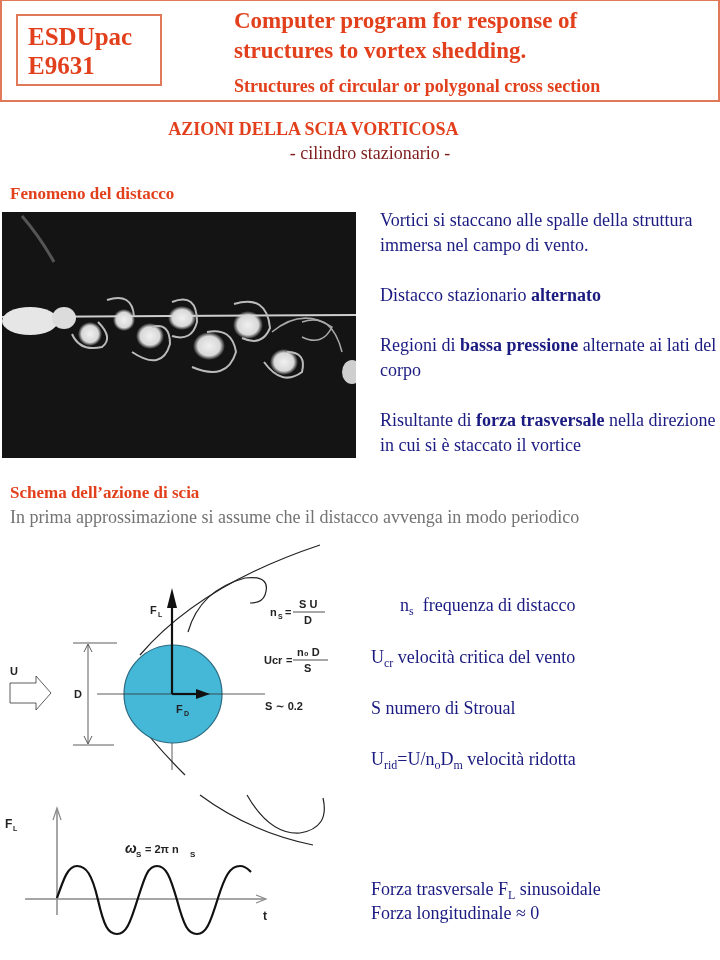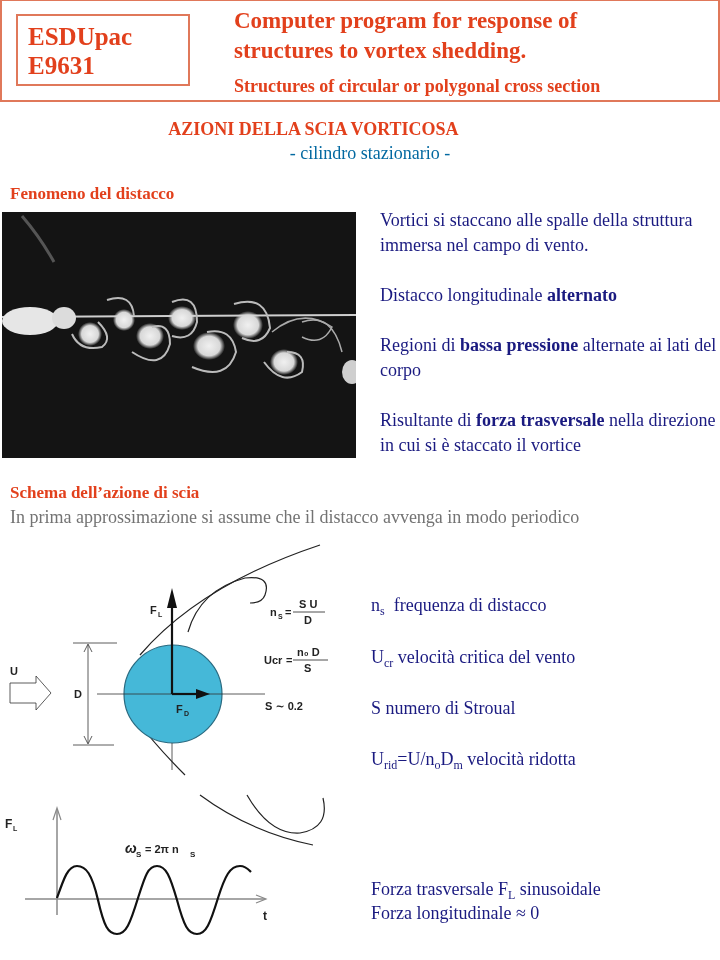--- a/index.html
+++ b/index.html
@@ -4,21 +4,21 @@
 <style>
   * { box-sizing: border-box; margin: 0; padding: 0; }
   html, body { width: 720px; height: 960px; background: #ffffff; overflow: hidden; }
   body { position: relative; font-family: "Liberation Serif", "DejaVu Serif", serif; }
 
   .header-frame {
     position: absolute; left: 0; top: 0; width: 720px; height: 102px;
     border: 2px solid #e0785a; border-top: 1px solid #e0785a;
   }
   .logo-box {
-    position: absolute; left: 16px; top: 14px; width: 174px; height: 72px;
+    position: absolute; left: 16px; top: 14px; width: 146px; height: 72px;
     border: 2px solid #e0785a;
     color: #e2401c; font-weight: bold; font-size: 25px; line-height: 29px;
     padding: 6px 0 0 10px;
   }
   .logo-box span { display: block; }
   .title-main {
     position: absolute; left: 234px; top: 6px; width: 470px;
     color: #e2401c; font-weight: bold; font-size: 23px; line-height: 30px;
   }
   .title-main span { display: block; }
@@ -27,21 +27,21 @@
     color: #e2401c; font-weight: bold; font-size: 18px; line-height: 22px;
   }
 
   .section-title {
     position: absolute; left: 0; top: 118px; width: 607px; text-align: center;
     color: #e2401c; font-weight: bold; font-size: 18px; line-height: 22px;
     padding-left: 20px;
   }
   .section-subtitle {
     position: absolute; left: 0; top: 142px; width: 720px; text-align: center;
-    color: #0369a1; font-size: 18px; line-height: 22px; padding-left: 20px;
+    color: #7f1d1d; font-size: 18px; line-height: 22px; padding-left: 20px;
   }
   .heading-red {
     position: absolute; color: #e2401c; font-weight: bold; font-size: 17px; line-height: 20px;
   }
 
   .photo {
     position: absolute; left: 2px; top: 212px; width: 354px; height: 246px;
     background: #151515; overflow: hidden;
   }
 
@@ -115,21 +115,21 @@
     <ellipse cx="282" cy="150" rx="14" ry="13" fill="url(#glow)"></ellipse>
     <path d="M262 150 Q280 175 300 160 Q305 140 285 140" stroke="#bbb" stroke-width="2" fill="none"></path>
     <path d="M270 120 Q300 95 330 115 Q320 135 300 125" stroke="#aaa" stroke-width="1.5" fill="none"></path>
     <path d="M300 110 Q330 100 340 140" stroke="#aaa" stroke-width="1.5" fill="none"></path>
     <ellipse cx="350" cy="160" rx="10" ry="12" fill="#cfcfcf"></ellipse>
   </svg>
 </div>
 
 <div class="blue-text" style="left:380px; top:208px; width:340px;">
   <span class="para">Vortici si staccano alle spalle della struttura immersa nel campo di vento.</span>
-  <span class="para" style="margin-top:25px;"><span>Distacco longitudinale </span><b>alternato</b></span>
+  <span class="para" style="margin-top:25px;"><span>Distacco stazionario </span><b>alternato</b></span>
   <span class="para" style="margin-top:25px;"><span>Regioni di </span><b>bassa pressione</b><span> alternate ai lati del corpo</span></span>
   <span class="para" style="margin-top:25px;"><span>Risultante di </span><b>forza trasversale</b><span> nella direzione in cui si è staccato il vortice</span></span>
 </div>
 
 <div class="heading-red" style="left:10px; top:483px;">Schema dell’azione di scia</div>
 <div class="intro-line">In prima approssimazione si assume che il distacco avvenga in modo periodico</div>
 
 <div class="diagram">
   <svg width="360" height="430" viewBox="0 530 360 430">
 
@@ -189,21 +189,21 @@
     <text x="263" y="920" class="dlabel" font-size="12">t</text>
     <path d="M57 898 C64 878 68 866 77 866 C86 866 92 874 98 900 C104 926 108 934 117 934 C126 934 130 924 138 898 C145 876 148 866 157 866 C166 866 170 876 177 900 C184 926 188 934 197 934 C206 934 210 924 218 898 C225 876 230 866 240 866 C246 866 249 870 251 872" stroke="#111" stroke-width="2.2" fill="none"></path>
     <text x="125" y="853" class="dlabel" font-size="14" font-style="italic">ω</text>
     <text x="136" y="857" class="dlabel" font-size="8">S</text>
     <text x="145" y="853" class="dlabel" font-size="11">= 2π n</text>
     <text x="190" y="857" class="dlabel" font-size="8">S</text>
   </svg>
 </div>
 
 <div class="def-list">
-  <div class="def-item" style="top:0;"><span>n</span><sub>s</sub><span style="white-space:pre">  frequenza di distacco</span></div>
+  <div class="def-item" style="top:0;margin-left:29px;"><span>n</span><sub>s</sub><span style="white-space:pre">  frequenza di distacco</span></div>
   <div class="def-item" style="top:52px;"><span>U</span><sub>cr</sub><span style="white-space:pre"> velocità critica del vento</span></div>
   <div class="def-item" style="top:103px;"><span>S</span><span style="white-space:pre"> numero di Stroual</span></div>
   <div class="def-item" style="top:154px;"><span>U</span><sub>rid</sub><span>=U/n</span><sub>o</sub><span>D</span><sub>m</sub><span style="white-space:pre"> velocità ridotta</span></div>
 </div>
 
 <div class="forces">
   <div><span>Forza trasversale F</span><sub>L</sub><span> sinusoidale</span></div>
   <div>Forza longitudinale ≈ 0</div>
 </div>
 

